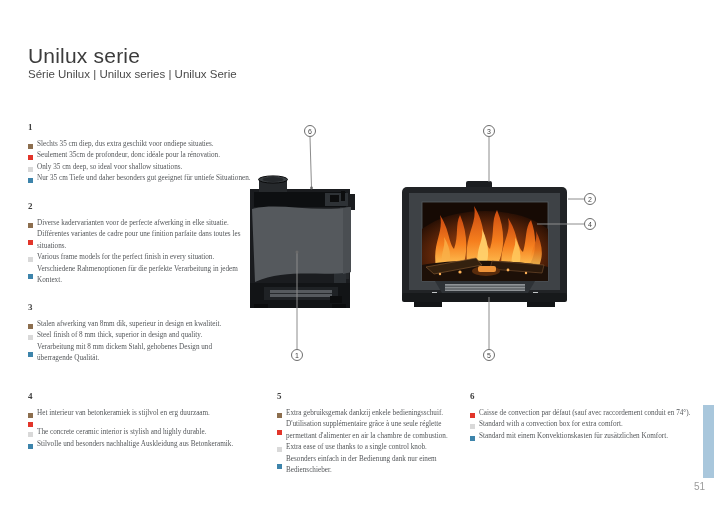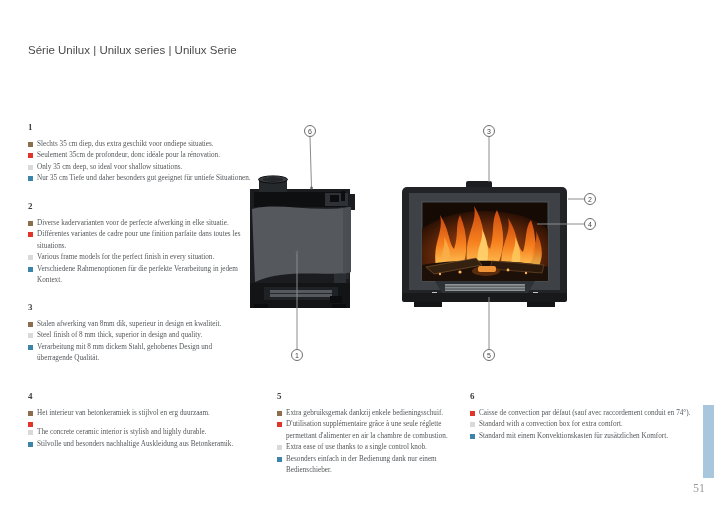--- a/index.html
+++ b/index.html
@@ -12,46 +12,47 @@
     font-family:"Liberation Sans", sans-serif;font-size:21px;font-weight:400;
     color:#3c3c3c;letter-spacing:0.2px;
   }
   .subtitle{
     font-family:Liberation Sans, sans-serif;font-size:11.5px;color:#4a4a4a;
     margin-top:0;
   }
   .section{position:absolute;}
   .sec-num{font-size:9px;font-weight:bold;color:#3f3f3f;margin-bottom:7px;}
   .section ul{list-style:none;margin:0;padding:0;}
-  .section li{display:flex;align-items:flex-start;font-size:7.2px;line-height:11.4px;color:#54575a;}
+  .section li{display:flex;align-items:center;font-size:7.2px;line-height:11.4px;color:#54575a;}
   .sq{width:5px;height:5px;margin:3px 4px 0 0;flex:none;}
   #sec1{left:28px;top:122px;width:225px;}
   #sec2{left:28px;top:201px;width:218px;}
   #sec3{left:28px;top:302px;width:218px;}
   #sec4{left:28px;top:391px;width:232px;}
   #sec5{left:277px;top:391px;width:183px;}
   #sec6{left:470px;top:391px;width:238px;}
   .diagram{position:absolute;left:230px;top:115px;width:390px;height:250px;}
   .diagram svg{position:absolute;left:0;top:0;}
   .callout{
     position:absolute;width:12px;height:12px;box-sizing:border-box;
     border:1px solid #6d6d6d;border-radius:50%;background:#ffffff;
     font-family:"Liberation Sans", sans-serif;font-size:7px;color:#3f3f3f;
     display:flex;align-items:center;justify-content:center;
   }
   .side-tab{position:absolute;right:0;top:405px;width:11px;height:73px;}
   .page-num{
     position:absolute;right:9px;top:481px;
-    font-family:Liberation Serif, serif;font-size:12px;color:#9b9b9b;
+    font-family:Liberation Sans, sans-serif;font-size:10px;color:#9b9b9b;
   }
 </style>
 </head>
 <body>
 
 <div class="header">
+  <div class="title">Unilux serie</div>
   <div class="subtitle">Série Unilux | Unilux series | Unilux Serie</div>
 </div>
 
 <div class="section" id="sec1">
   <div class="sec-num">1</div>
   <ul>
     <li>
         <span class="sq" style="background: rgb(140, 110, 78);"></span>
         <span>Slechts 35 cm diep, dus extra geschikt voor ondiepe situaties.</span>
       </li>

